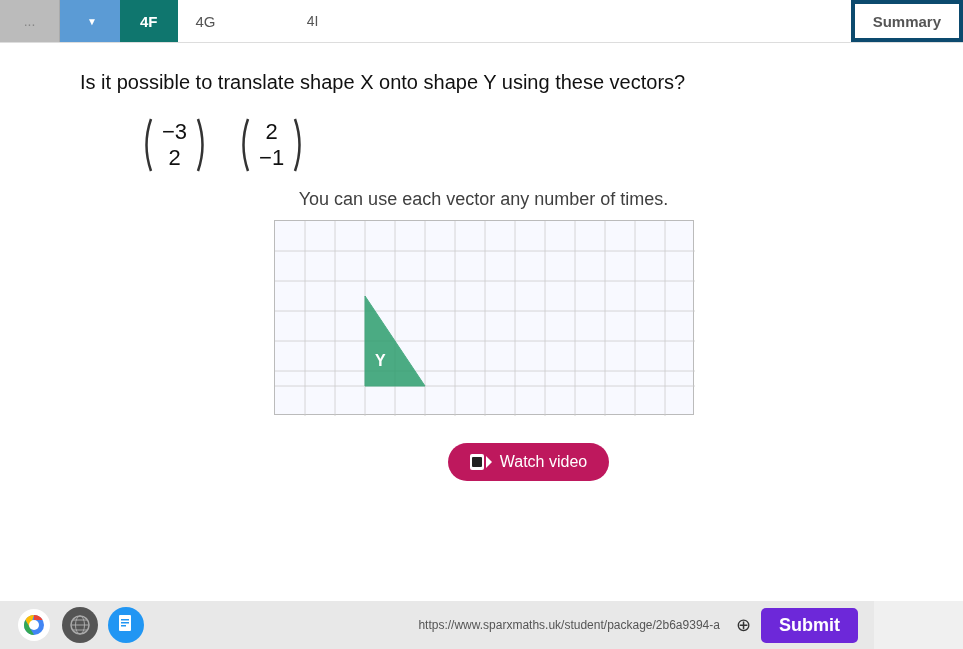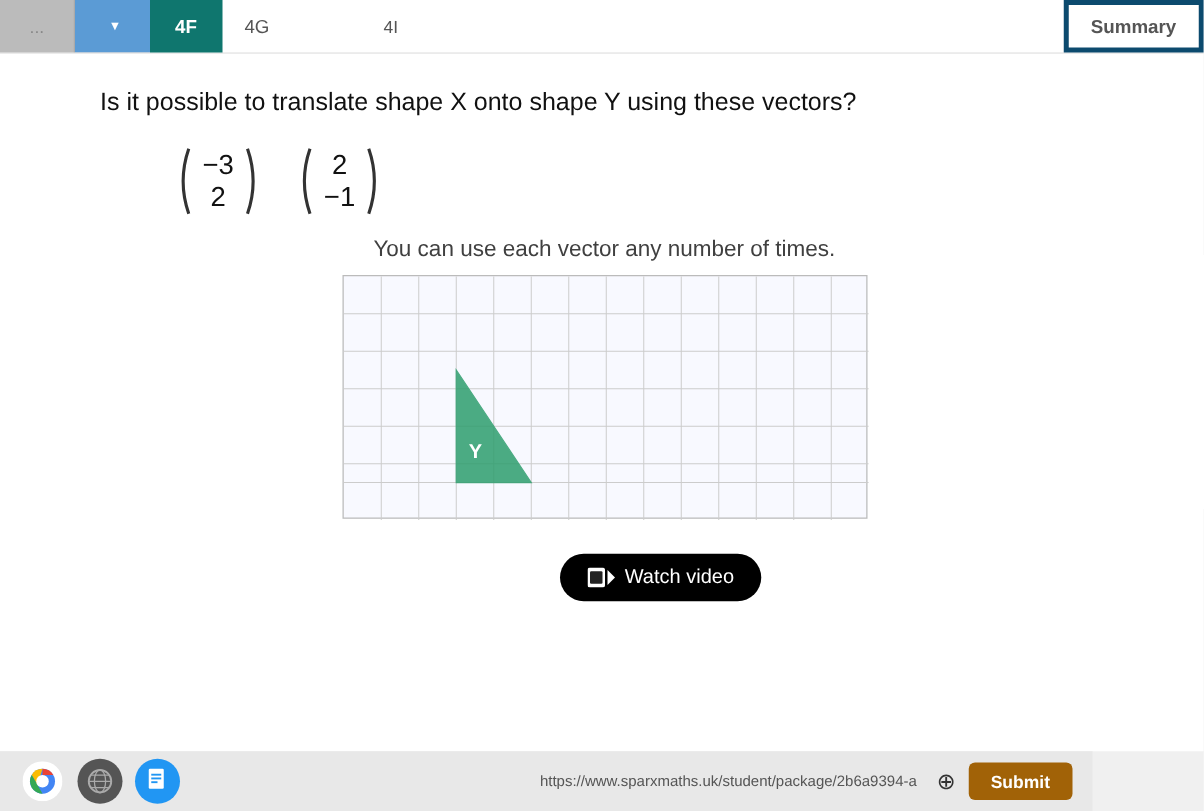--- a/index.html
+++ b/index.html
@@ -11,21 +11,21 @@
       font-family: Arial, sans-serif;
       overflow: hidden;
       position: relative;
     }
 
     
     .watch-video-btn {
       display: inline-flex;
       align-items: center;
       gap: 8px;
-      background: #000000;
+      background: #be185d;
       color: #fff;
       border: none;
       border-radius: 22px;
       padding: 10px 22px;
       font-size: 16px;
       cursor: pointer;
       margin-top: 14px;
       margin-left: 90px;
     }
   </style>
@@ -163,14 +163,14 @@
         <rect x="5" y="8" width="8" height="1.5" fill="#2196F3"></rect>
         <rect x="5" y="11" width="5" height="1.5" fill="#2196F3"></rect>
       </svg>
     </div>
   </div>
 
   <div style="font-size:12px; color:#555; flex:1; text-align:right; padding-right:16px;">https://www.sparxmaths.uk/student/package/2b6a9394-a</div>
 
   <div style="font-size:18px; color:#333; cursor:pointer; margin-right:10px;">⊕</div>
 
-  <button style="background:#a16207; color:#fff; border:none; border-radius:5px; padding:7px 18px; font-size:14px; cursor:pointer; font-weight:bold;">Submit</button>
+  <button style="background:#6d28d9; color:#fff; border:none; border-radius:5px; padding:7px 18px; font-size:18px; cursor:pointer; font-weight:bold;">Submit</button>
 </div>
 
 </body></html>

